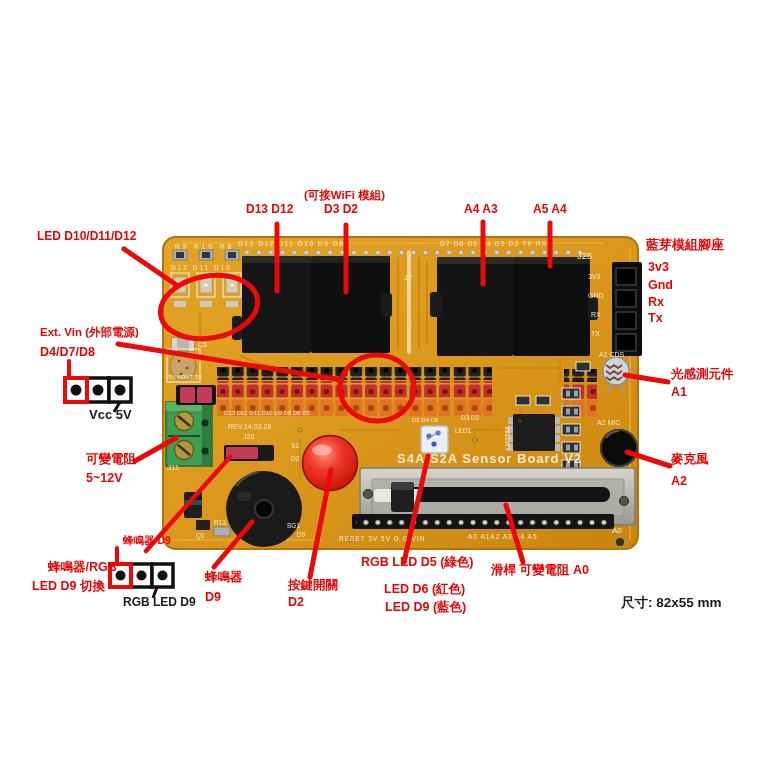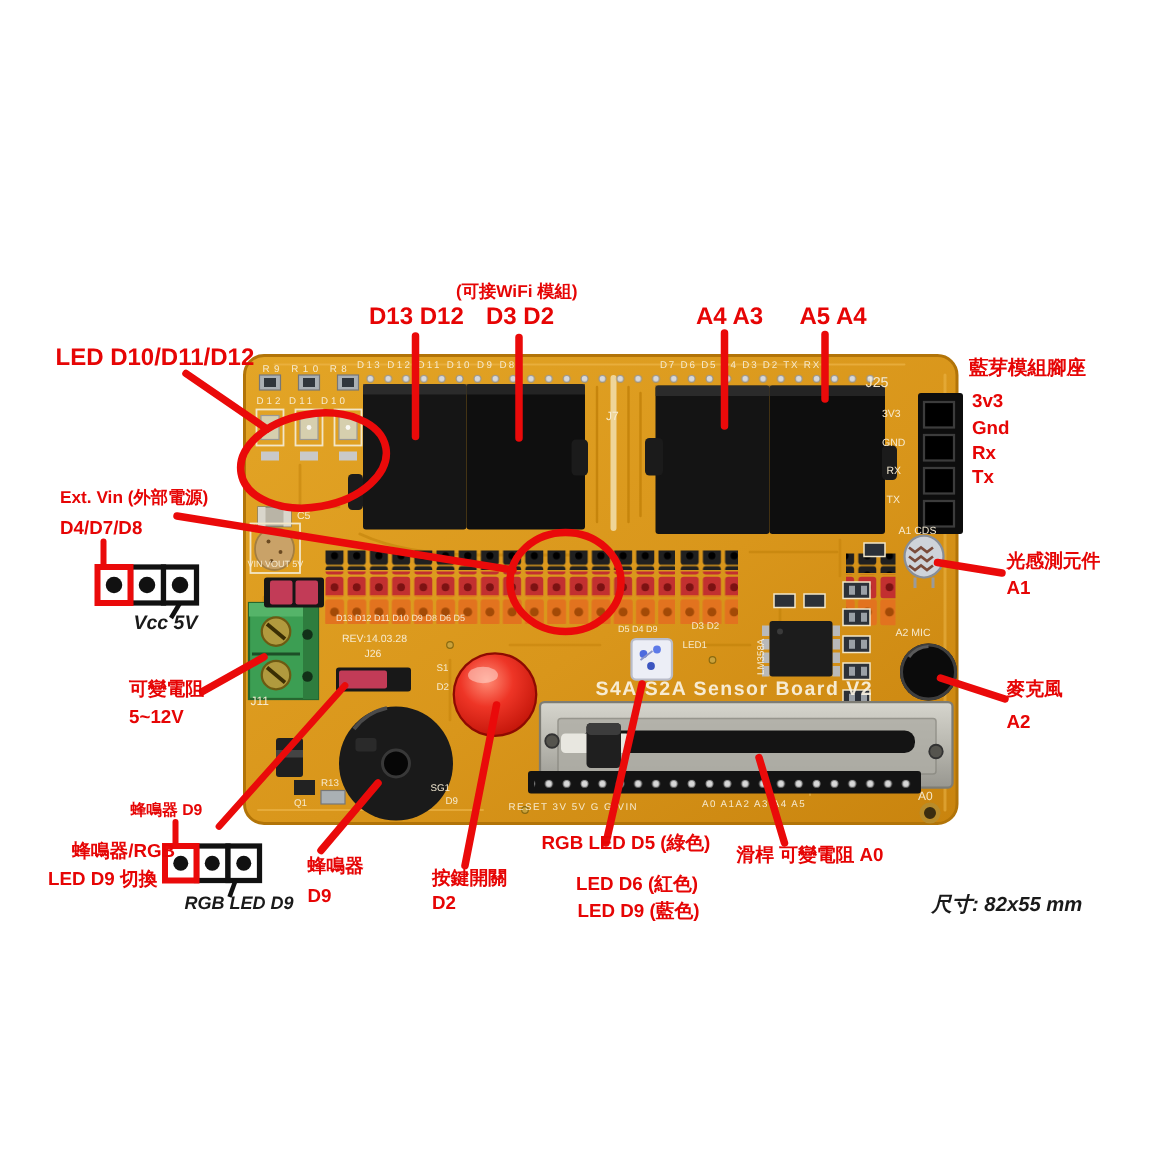--- a/index.html
+++ b/index.html
@@ -1,26 +1,26 @@
 <!DOCTYPE html>
 <html><head>
 <meta charset="utf-8">
 <style>
   html,body{margin:0;padding:0;background:#fff;}
   .scene{position:relative;width:768px;height:768px;background:#ffffff;overflow:hidden;
          font-family:"Liberation Sans",sans-serif;}
   .layer{position:absolute;left:0;top:0;width:768px;height:768px;}
   .red-label{position:absolute;color:#e60505;font-weight:700;white-space:nowrap;
              font-size:12.5px;line-height:1.1;}
-  .lbl-lg{font-size:16px;}
+  .lbl-lg{font-size:12px;}
   .lbl-md{font-size:13px;}
   .lbl-sm{font-size:11.5px;font-weight:700;text-align:center;}
-  .lbl-xs{font-size:10.5px;}
+  .lbl-xs{font-size:10.5px;margin-left:36px;}
   .black-label{position:absolute;color:#1a1a1a;font-weight:700;white-space:nowrap;
-               font-size:12.5px;line-height:1.1;font-style:italic;}
+               font-size:12.5px;line-height:1.1;}
   .silk{position:absolute;color:#f8eed6;font-size:6.5px;white-space:nowrap;opacity:.95;line-height:1;}
   .silk-big{font-size:13px;font-weight:700;letter-spacing:1px;color:#faf3e2;opacity:.92;}
   .silk-vert{transform:rotate(-90deg);transform-origin:left top;}
 </style>
 </head>
 <body>
 
 <div class="scene">
 
   <svg class="layer" viewBox="0 0 768 768" aria-hidden="true">

